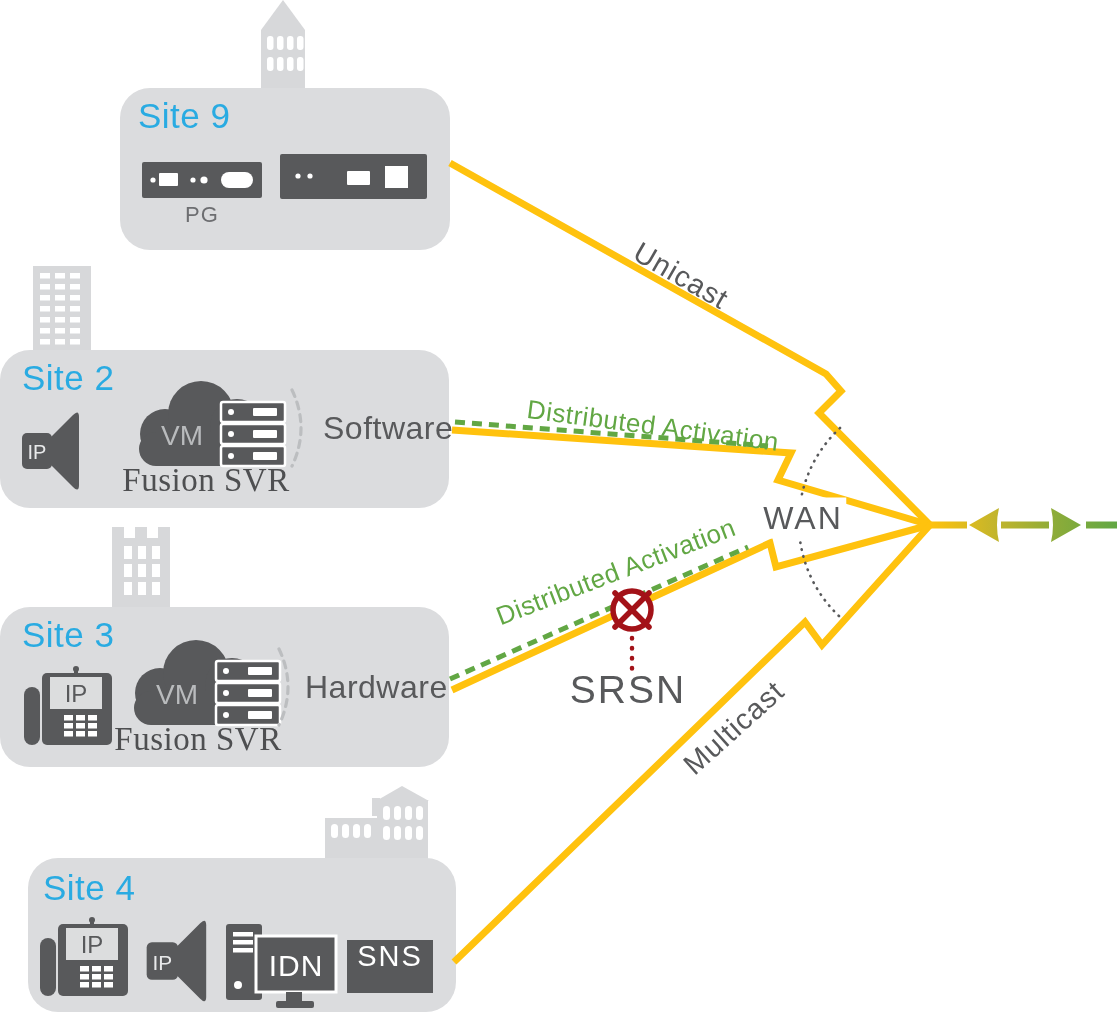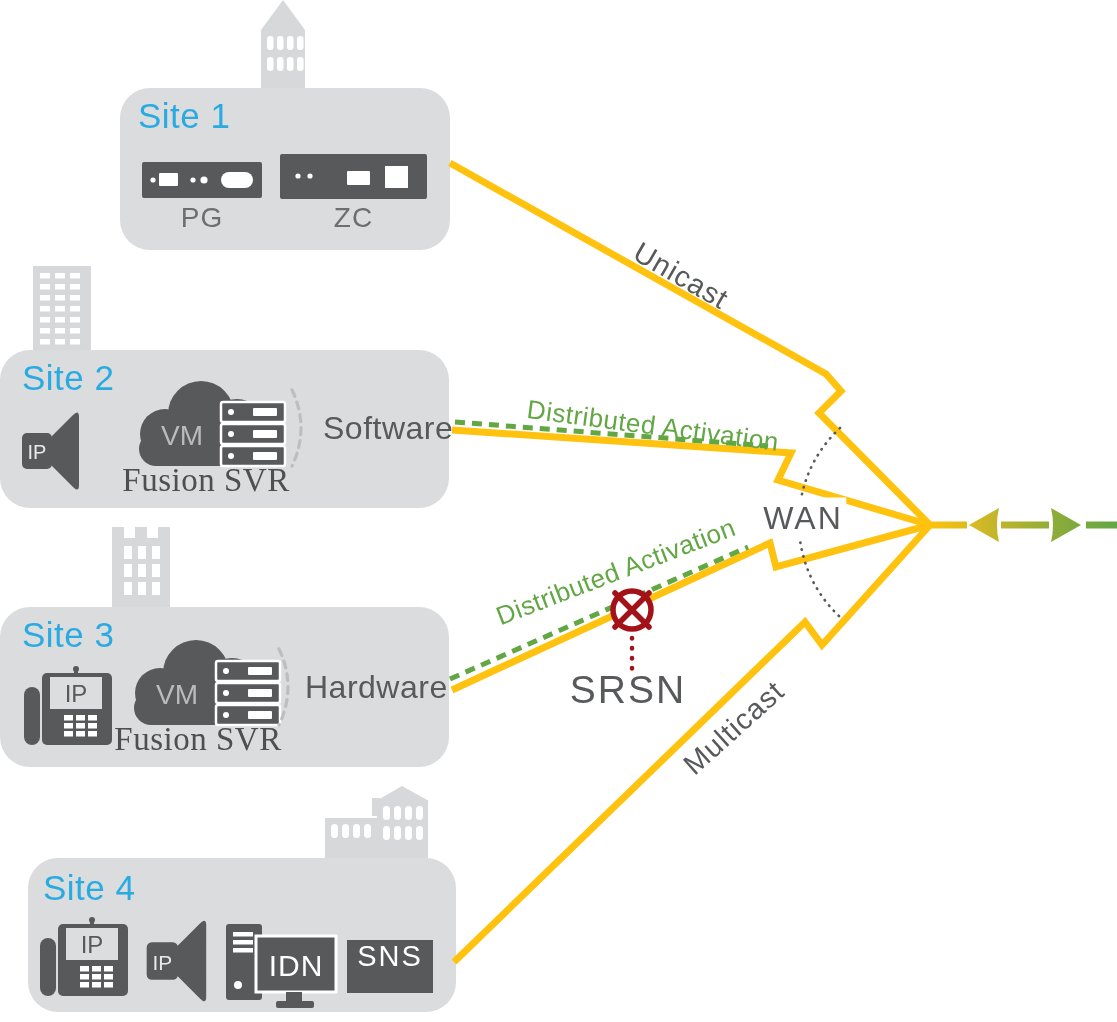--- a/index.html
+++ b/index.html
@@ -7,21 +7,21 @@
     position:relative;width:1117px;height:1022px;background:#fff;overflow:hidden;
     font-family:"Liberation Sans",sans-serif;
   }
   .site-box{
     position:absolute;background:#DBDCDE;border-radius:30px;
   }
   .site-label{
     position:absolute;font-size:35px;color:#29ABE2;letter-spacing:0.5px;white-space:nowrap;
   }
   .device-caption{
-    position:absolute;font-size:28px;color:#6D6E71;text-align:center;letter-spacing:1px;
+    position:absolute;font-size:22px;color:#6D6E71;text-align:center;letter-spacing:1px;
   }
   .server-caption{
     position:absolute;font-size:33px;color:#4E4F51;text-align:center;white-space:nowrap;letter-spacing:0.5px;font-family:Liberation Serif, serif;
   }
   .deployment-label{
     position:absolute;font-size:32px;color:#58595B;white-space:nowrap;letter-spacing:0.5px;
   }
   .building{position:absolute;}
   .icon{position:absolute;}
   .link-label{
@@ -103,38 +103,37 @@
       <rect x="69" y="21" width="7" height="14" rx="3.5" fill="#fff"></rect>
       <rect x="80" y="21" width="7" height="14" rx="3.5" fill="#fff"></rect>
       <rect x="91" y="21" width="7" height="14" rx="3.5" fill="#fff"></rect>
     <rect x="58" y="41" width="7" height="14" rx="3.5" fill="#fff"></rect>
       <rect x="69" y="41" width="7" height="14" rx="3.5" fill="#fff"></rect>
       <rect x="80" y="41" width="7" height="14" rx="3.5" fill="#fff"></rect>
       <rect x="91" y="41" width="7" height="14" rx="3.5" fill="#fff"></rect>
   </svg>
 
   <div class="site-box z2" style="left:120px;top:88px;width:330px;height:162px">
-    <div class="site-label" style="left:18px;top:8px">Site 1</div>
+    <div class="site-label" style="left:18px;top:8px">Site 9</div>
     <svg class="icon" style="left:22px;top:74px" width="120" height="36" viewBox="0 0 120 36">
       <rect x="0" y="0" width="120" height="36" rx="2" fill="#58595B"></rect>
       <circle cx="11" cy="18" r="2.6" fill="#fff"></circle>
       <rect x="17" y="11" width="19" height="13" rx="1" fill="#fff"></rect>
       <circle cx="51" cy="18" r="2.6" fill="#fff"></circle>
       <circle cx="62" cy="18" r="3.6" fill="#fff"></circle>
       <rect x="79" y="10" width="32" height="16" rx="8" fill="#fff"></rect>
     </svg>
     <svg class="icon" style="left:160px;top:66px" width="147" height="45" viewBox="0 0 147 45">
       <rect x="0" y="0" width="147" height="45" rx="2" fill="#58595B"></rect>
       <circle cx="18" cy="22" r="2.6" fill="#fff"></circle>
       <circle cx="30" cy="22" r="2.6" fill="#fff"></circle>
       <rect x="67" y="17" width="23" height="14" rx="1" fill="#fff"></rect>
       <rect x="105" y="12" width="23" height="22" fill="#fff"></rect>
     </svg>
     <div class="device-caption" style="left:22px;top:114px;width:120px">PG</div>
-    <div class="device-caption" style="left:160px;top:114px;width:147px">ZC</div>
   </div>
 
   <div class="site-box z2" style="left:0px;top:350px;width:449px;height:158px">
     <div class="site-label" style="left:22px;top:8px">Site 2</div>
     <svg class="icon" style="left:22px;top:56px" width="60" height="90" viewBox="0 0 60 90">
       <path d="M28,32 L51,9 Q57,3 57,11 L57,79 Q57,87 51,81 L28,58 Z" fill="#58595B"></path>
       <rect x="0" y="27" width="30" height="36" rx="5" fill="#58595B"></rect>
       <text x="15" y="46" text-anchor="middle" dominant-baseline="central" font-size="20" fill="#E8E9EA">IP</text>
     </svg>
     <svg class="icon" style="left:125px;top:24px" width="162" height="94" viewBox="0 0 162 94">

